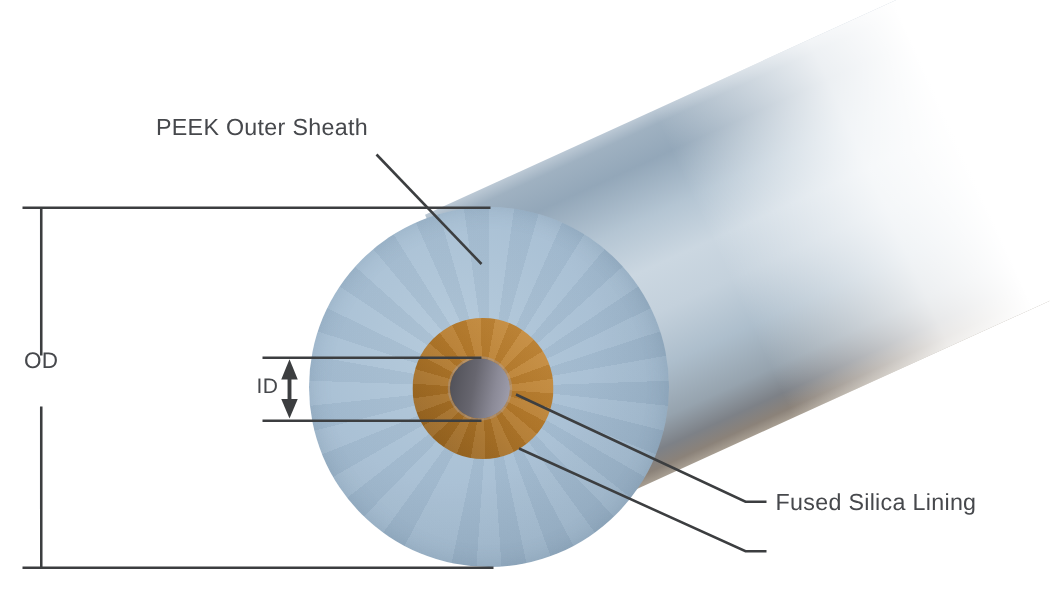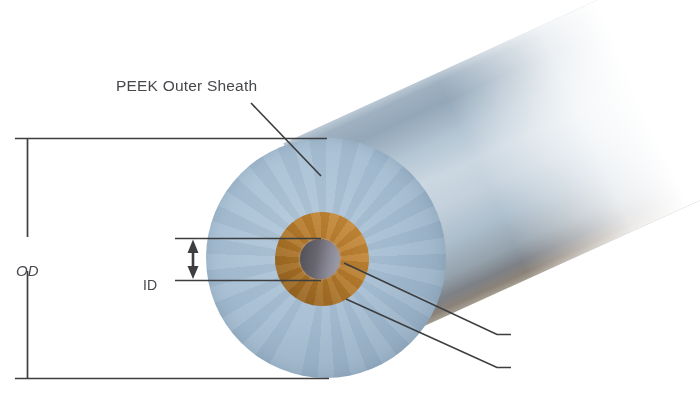--- a/index.html
+++ b/index.html
@@ -100,23 +100,23 @@
     stroke: none;
   }
   .lbl {
     position: absolute;
     z-index: 6;
     color: var(--label-text, #46484c);
     font-size: 15.5px;
     letter-spacing: 0.2px;
     white-space: nowrap;
   }
-  .lbl-peek { left: 116px; top: 77px; text-align: center; }
-  .lbl-od   { left: 16px;  top: 262px; font-size: 15px; font-style: italic; }
-  .lbl-id   { left: 143px; top: 249px; font-size: 14px; margin-top: 28px; }
+  .lbl-peek { left: 104px; top: 77px; text-align: center; }
+  .lbl-od   { left: 16px;  top: 232px; font-size: 15px; }
+  .lbl-id   { left: 171px; top: 249px; font-size: 14px; }
   .lbl-fs   { left: 517px; top: 327px; }
   .lbl-poly { left: 517px; top: 359px; }
 </style>
 </head>
 <body>
 
 <div class="canvas">
 
   <div class="cylinder"></div>
   <div class="face"></div>
@@ -139,14 +139,15 @@
     <g>
       <path class="ln" d="M251,103 L321,176"></path>
       <path class="ln" d="M344,263 L497,334.5 L511,334.5"></path>
       <path class="ln" d="M346,299 L497,367.5 L511,367.5"></path>
     </g>
   </svg>
 
   <div class="lbl lbl-peek">PEEK Outer Sheath</div>
   <div class="lbl lbl-od">OD</div>
   <div class="lbl lbl-id">ID</div>
+  <div class="lbl lbl-fs">Fused Silica Lining</div>
 
 </div>
 
 </body></html>

